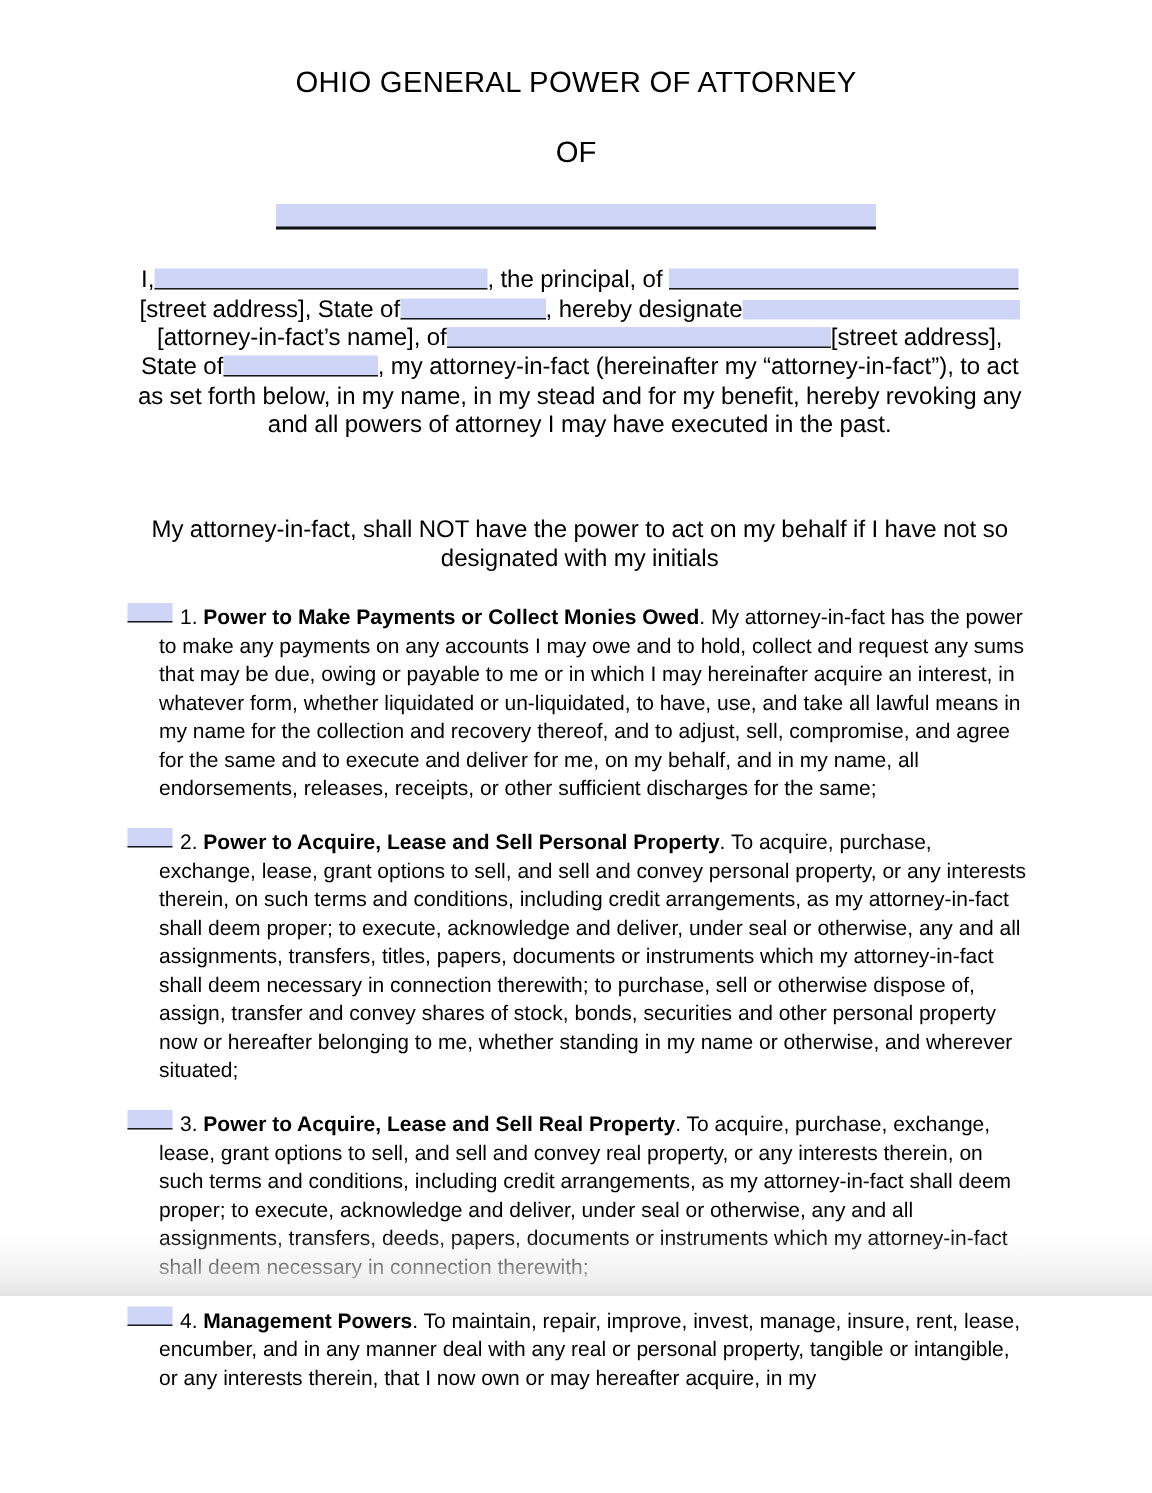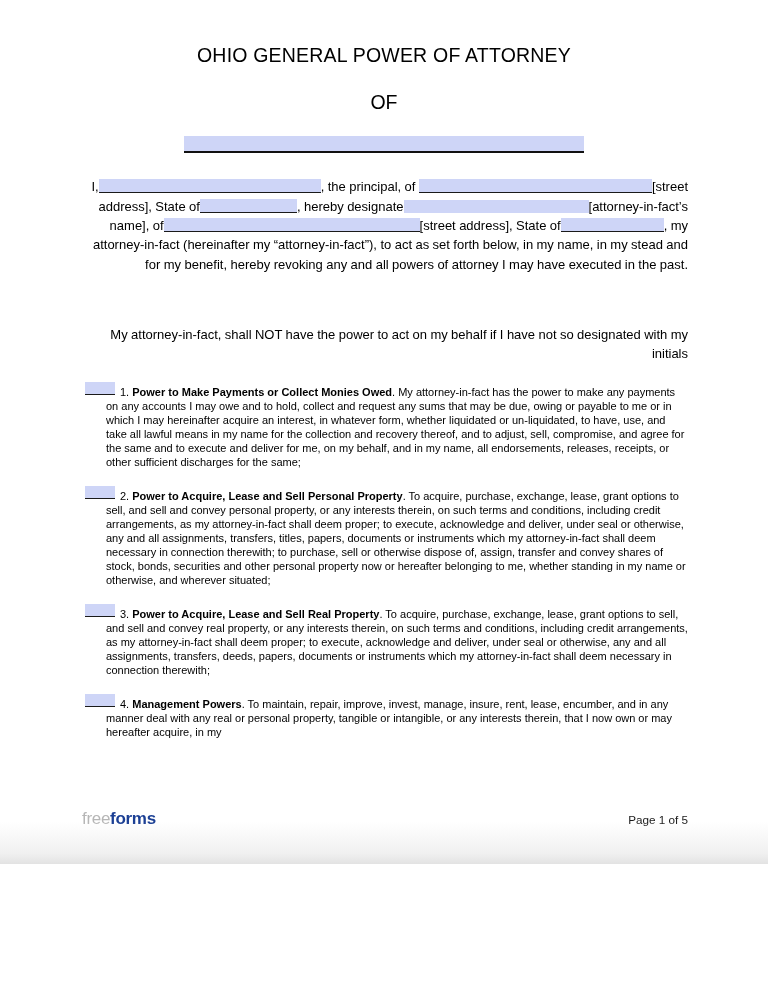--- a/index.html
+++ b/index.html
@@ -62,23 +62,23 @@
     background: #ced5f7;
     border-bottom: 2px solid #111111;
   }
 
   
   .body-area {
     padding: 0 80px 0 85px;
     margin-top: 24px;
   }
   .para {
-    font-size: 13px;
+    font-size: 16px;
     line-height: 19.3px;
-    text-align: right;
+    text-align: center;
     margin: 0 0 0 0;
     word-spacing: -0.2px;
   }
   .para-gap {
     height: 19px;
   }
   .gap-sm { height: 13px; }
 
   
   .fld {
@@ -105,22 +105,22 @@
     font-size: 13.3px;
     font-weight: bold;
     margin: 0;
     line-height: 19.3px;
   }
 
   
   .power-item {
     position: relative;
     padding-left: 21px;
-    font-size: 11px;
-    line-height: 14px;
+    font-size: 14px;
+    line-height: 19px;
     margin-bottom: 17px;
   }
   .initial-line {
     display: inline-block;
     width: 30px;
     height: 12px;
     background: #ced5f7;
     border-bottom: 1.8px solid #1a1a1a;
     vertical-align: 1px;
     margin-left: -21px;
@@ -187,19 +187,15 @@
     <div class="power-item"><span class="initial-line"></span><span class="power-num">1.</span> <span class="power-title">Power to Make Payments or Collect Monies Owed</span><span class="power-body">. My attorney-in-fact has the power to make any payments on any accounts I may owe and to hold, collect and request any sums that may be due, owing or payable to me or in which I may hereinafter acquire an interest, in whatever form, whether liquidated or un-liquidated, to have, use, and take all lawful means in my name for the collection and recovery thereof, and to adjust, sell, compromise, and agree for the same and to execute and deliver for me, on my behalf, and in my name, all endorsements, releases, receipts, or other sufficient discharges for the same;</span></div>
 
     <div class="power-item"><span class="initial-line"></span><span class="power-num">2.</span> <span class="power-title">Power to Acquire, Lease and Sell Personal Property</span><span class="power-body">. To acquire, purchase, exchange, lease, grant options to sell, and sell and convey personal property, or any interests therein, on such terms and conditions, including credit arrangements, as my attorney-in-fact shall deem proper; to execute, acknowledge and deliver, under seal or otherwise, any and all assignments, transfers, titles, papers, documents or instruments which my attorney-in-fact shall deem necessary in connection therewith; to purchase, sell or otherwise dispose of, assign, transfer and convey shares of stock, bonds, securities and other personal property now or hereafter belonging to me, whether standing in my name or otherwise, and wherever situated;</span></div>
 
     <div class="power-item"><span class="initial-line"></span><span class="power-num">3.</span> <span class="power-title">Power to Acquire, Lease and Sell Real Property</span><span class="power-body">. To acquire, purchase, exchange, lease, grant options to sell, and sell and convey real property, or any interests therein, on such terms and conditions, including credit arrangements, as my attorney-in-fact shall deem proper; to execute, acknowledge and deliver, under seal or otherwise, any and all assignments, transfers, deeds, papers, documents or instruments which my attorney-in-fact shall deem necessary in connection therewith;</span></div>
 
     <div class="power-item"><span class="initial-line"></span><span class="power-num">4.</span> <span class="power-title">Management Powers</span><span class="power-body">. To maintain, repair, improve, invest, manage, insure, rent, lease, encumber, and in any manner deal with any real or personal property, tangible or intangible, or any interests therein, that I now own or may hereafter acquire, in my</span></div>
 
   </div>
 
-  <div class="footer">
-    <div class="logo"><span class="logo-free">free</span><span class="logo-forms">forms</span></div>
-    <div class="page-num">Page 1 of 5</div>
-  </div>
 
   <div class="page-bottom-fade"></div>
 </div>
 
 </body></html>

